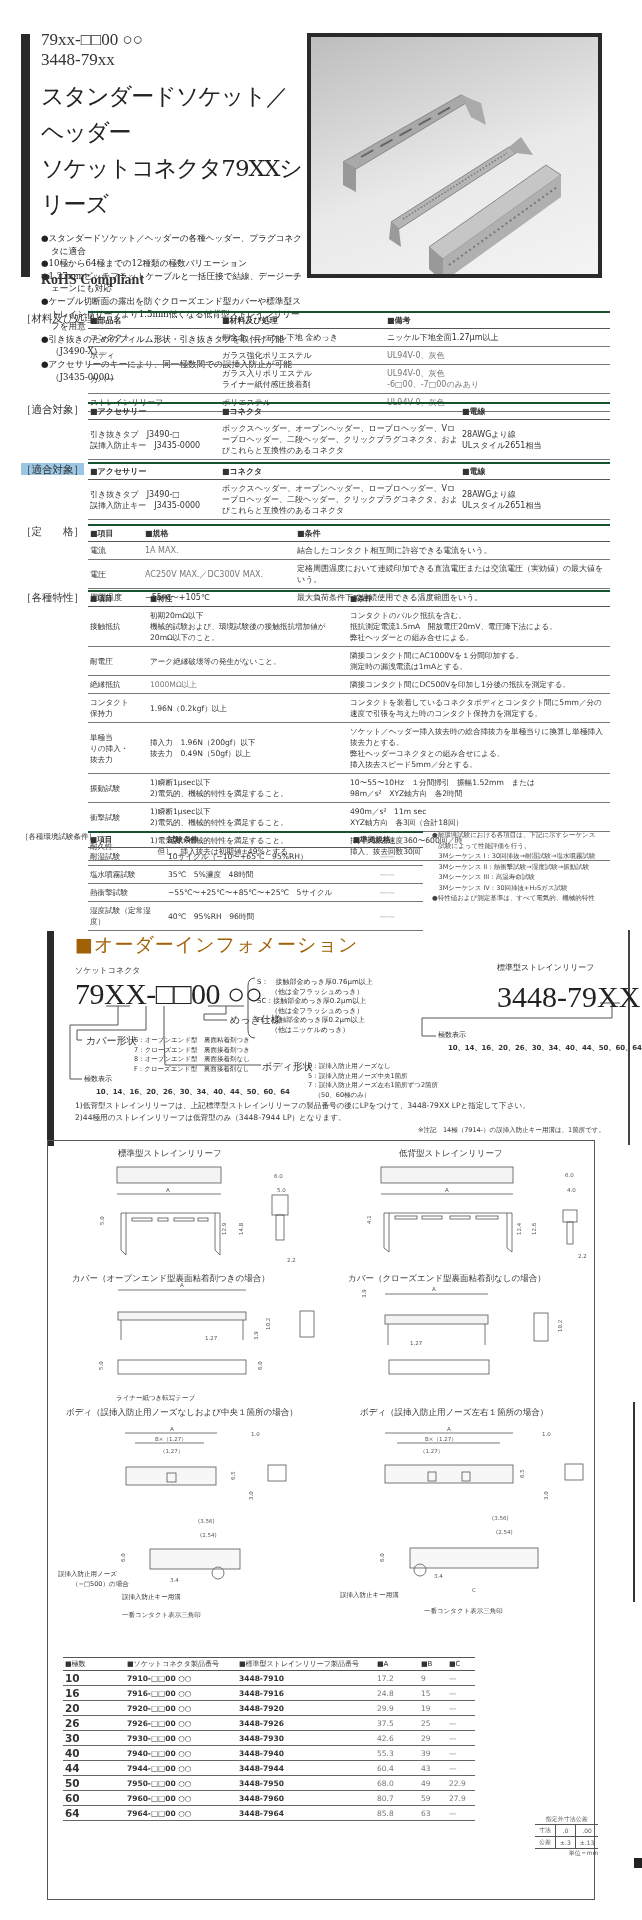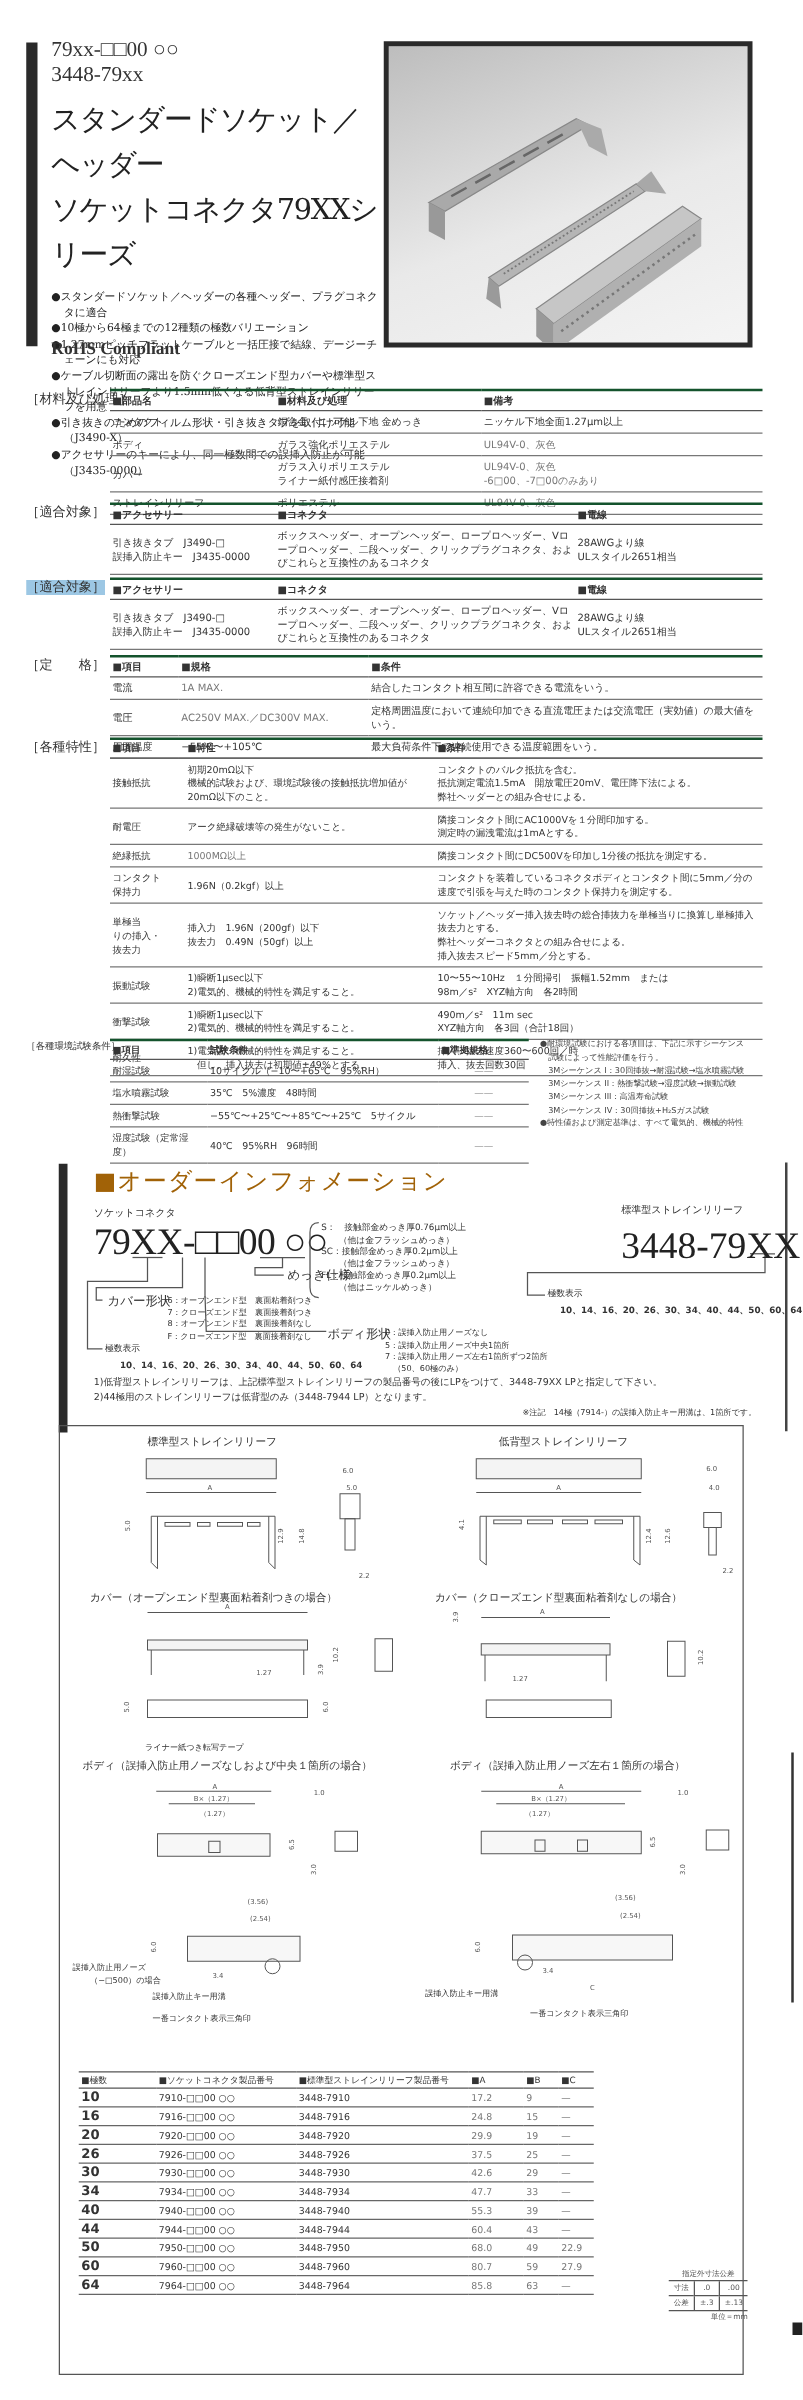--- a/index.html
+++ b/index.html
@@ -46,21 +46,21 @@
   .tol table { border-collapse: collapse; }
   .tol td { border-top: 1px solid #555; padding: 1px 4px; text-align: center; }
   .tol td + td { border-left: 1px solid #555; }
 
   
   table.prod { position: absolute; left: 63px; top: 1657px; width: 412px; border-collapse: collapse; font-size: 7.5px; color: #333; }
   table.prod th { text-align: left; font-weight: normal; border-top: 1.5px solid #555; border-bottom: 1px solid #555; padding: 1px 2px; font-size: 7px; }
   table.prod td { border-bottom: 1.5px solid #666; padding: 1px 2px; height: 14.5px; }
   table.prod td.poles { font-size: 10.5px; font-weight: bold; color: #333; }
   table.prod td.num { color: #777; }
-  table.prod td.pn { font-weight: normal; }
+  table.prod td.pn { font-weight: bold; }
 
   .right-edge-line { position: absolute; left: 633px; top: 1402px; width: 2px; height: 200px; background: #333; }
   .corner-mark { position: absolute; left: 634px; top: 1858px; width: 8px; height: 10px; background: #222; }
   svg { position: absolute; overflow: visible; }
 </style>
 </head>
 <body>
 
 <div class="hdr-bar"></div>
 <div class="hdr">
@@ -574,28 +574,20 @@
       </tr>
   <tr>
         <td class="poles">30</td>
         <td class="pn">7930-□□00 ○○</td>
         <td class="pn">3448-7930</td>
         <td class="num">42.6</td>
         <td class="num">29</td>
         <td class="num">—</td>
       </tr>
   <tr>
-        <td class="poles">34</td>
-        <td class="pn">7934-□□00 ○○</td>
-        <td class="pn">3448-7934</td>
-        <td class="num">47.7</td>
-        <td class="num">33</td>
-        <td class="num">—</td>
-      </tr>
-  <tr>
         <td class="poles">40</td>
         <td class="pn">7940-□□00 ○○</td>
         <td class="pn">3448-7940</td>
         <td class="num">55.3</td>
         <td class="num">39</td>
         <td class="num">—</td>
       </tr>
   <tr>
         <td class="poles">44</td>
         <td class="pn">7944-□□00 ○○</td>

